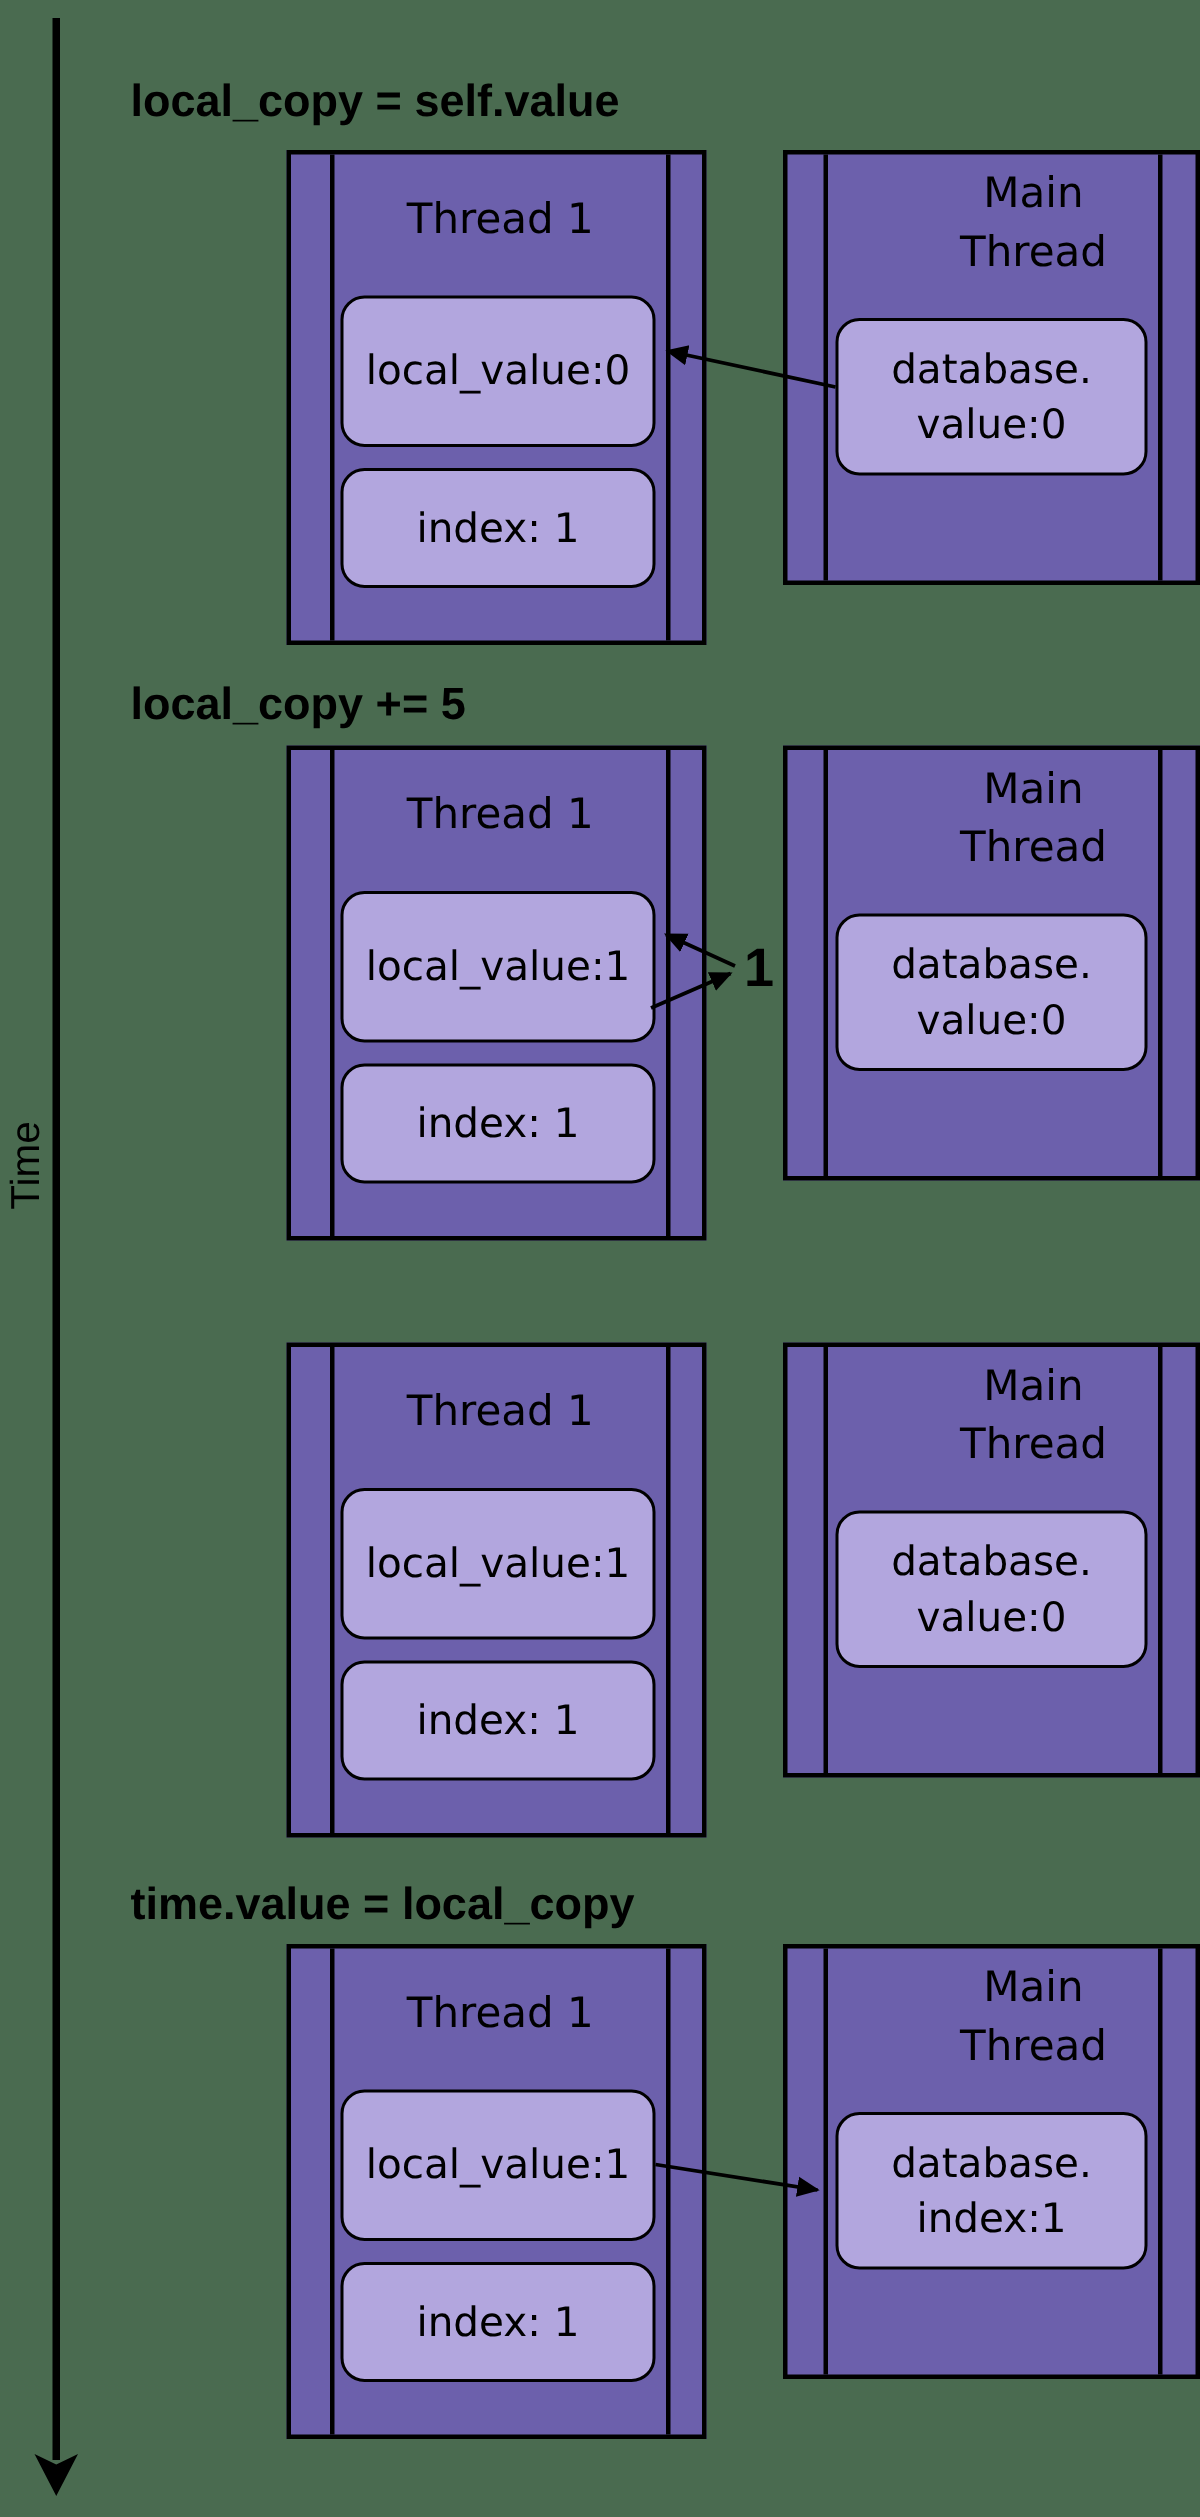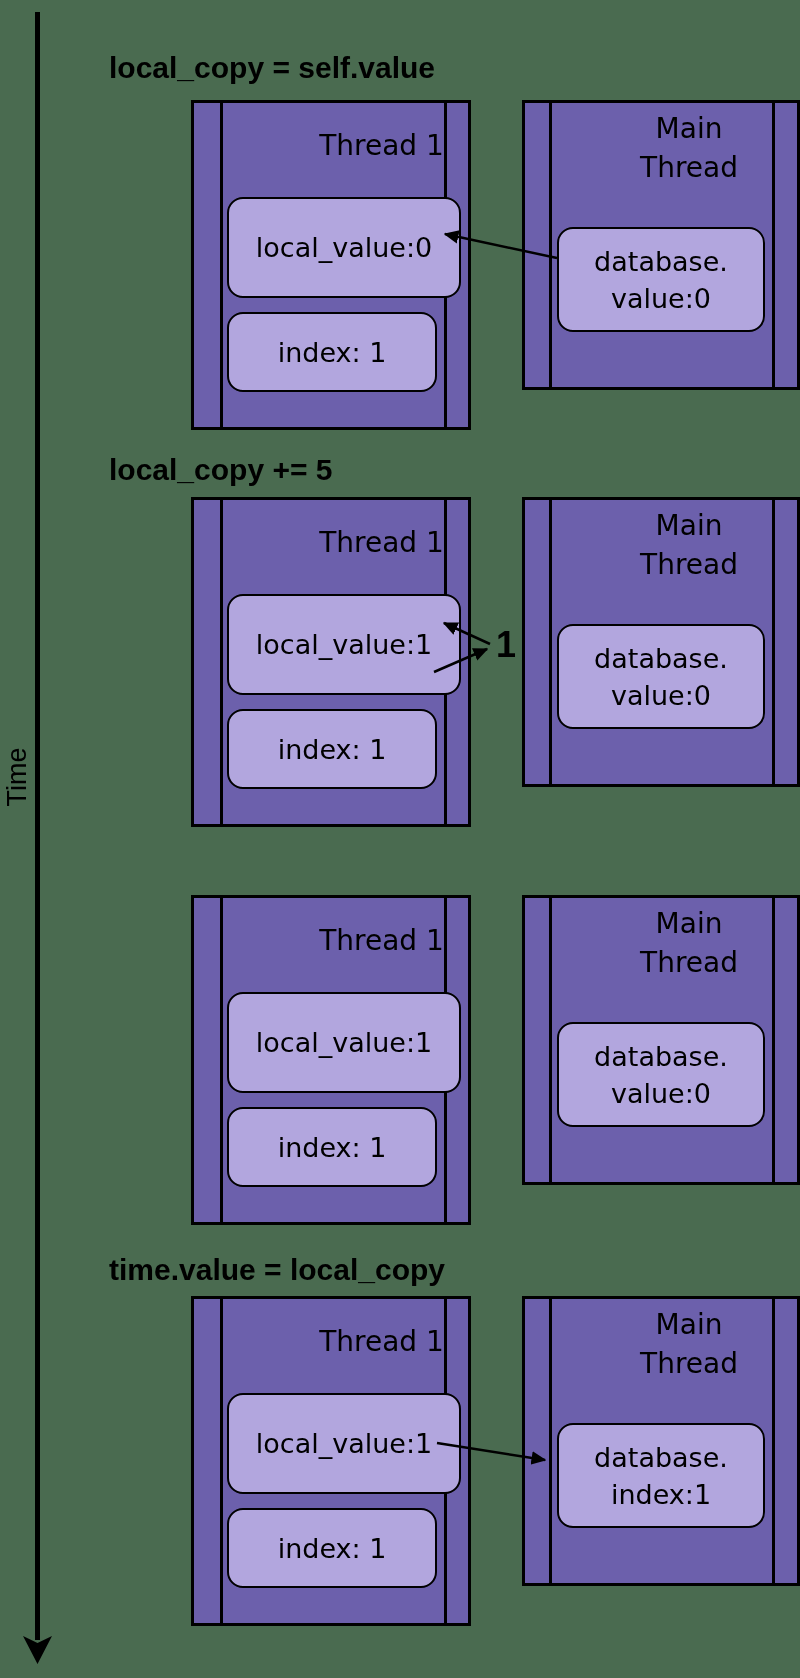--- a/index.html
+++ b/index.html
@@ -3,39 +3,39 @@
 <meta charset="utf-8">
 <style>
   html,body{margin:0;padding:0;background:#4a6b50;}
   #canvas{
     position:relative;width:800px;height:1678px;background:#4a6b50;overflow:hidden;
     font-family:"DejaVu Sans","Liberation Sans",sans-serif;color:#000;
   }
   .overlay{position:absolute;left:0;top:0;pointer-events:none;}
   .row-title{
     position:absolute;left:87px;height:40px;line-height:40px;
-    font-family:"Liberation Sans",sans-serif;font-weight:bold;font-size:30px;white-space:nowrap;margin-left:22px;
+    font-family:"Liberation Sans",sans-serif;font-weight:bold;font-size:30px;white-space:nowrap;
   }
   .tbox{
     position:absolute;box-sizing:border-box;background:#6c60ac;border:3px solid #000;
   }
   .thread{left:191px;width:280px;height:330px;}
   .main{left:522px;width:278px;height:290px;}
   .vline{position:absolute;top:0;bottom:0;width:3px;background:#000;}
   .box-title{position:absolute;text-align:center;font-size:28px;}
-  .t-title{left:29px;width:221px;top:24px;line-height:38px;margin-left:48px;}
+  .t-title{left:29px;width:221px;top:24px;line-height:38px;}
   .m-title{left:27px;width:218px;top:6px;line-height:39px;margin-left:28px;}
   .slot{
     position:absolute;box-sizing:border-box;background:#b2a6de;border:2px solid #000;border-radius:16px;
     display:flex;flex-direction:column;align-items:center;justify-content:center;
     font-size:27px;text-align:center;
   }
-  .slot-a{left:33px;top:94px;width:234px;height:101px;}
+  .slot-a{left:33px;top:94px;width:210px;height:101px;}
   .slot-b{left:33px;top:209px;width:210px;height:80px;}
-  .slot-db{left:32px;top:124px;width:208px;height:105px;line-height:37px;}
+  .slot-db{left:32px;top:109px;width:208px;height:105px;line-height:37px;}
   .time-label{
     position:absolute;left:-24px;top:762px;width:82px;height:30px;line-height:30px;
     text-align:center;transform:rotate(-90deg);
     font-family:"Liberation Sans",sans-serif;font-size:27px;
   }
   .inc-label{
     position:absolute;left:496px;top:627px;width:26px;height:36px;line-height:36px;
     font-family:"Liberation Sans",sans-serif;font-weight:bold;font-size:36px;
   }
 </style>

